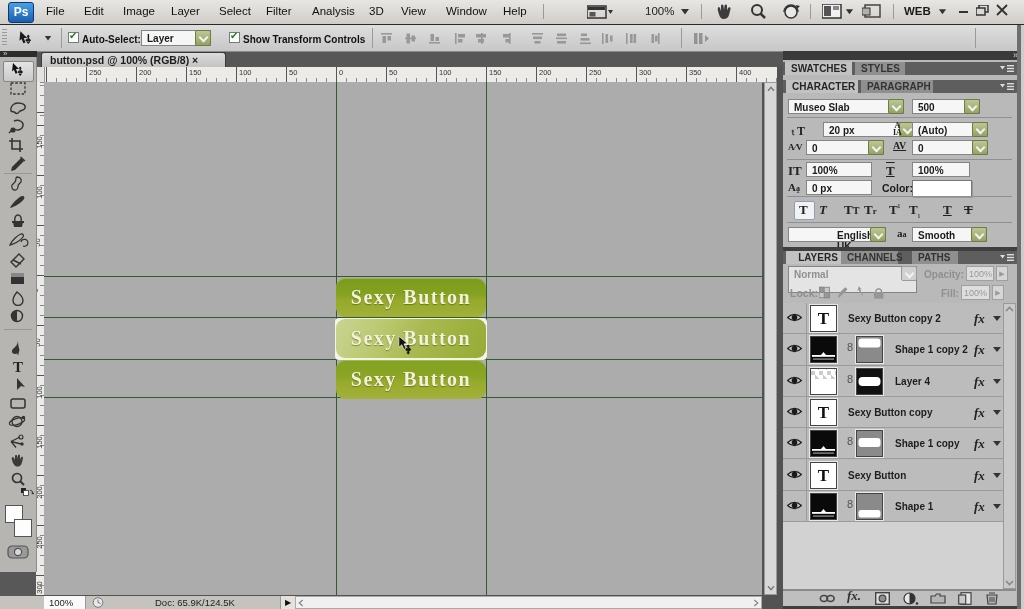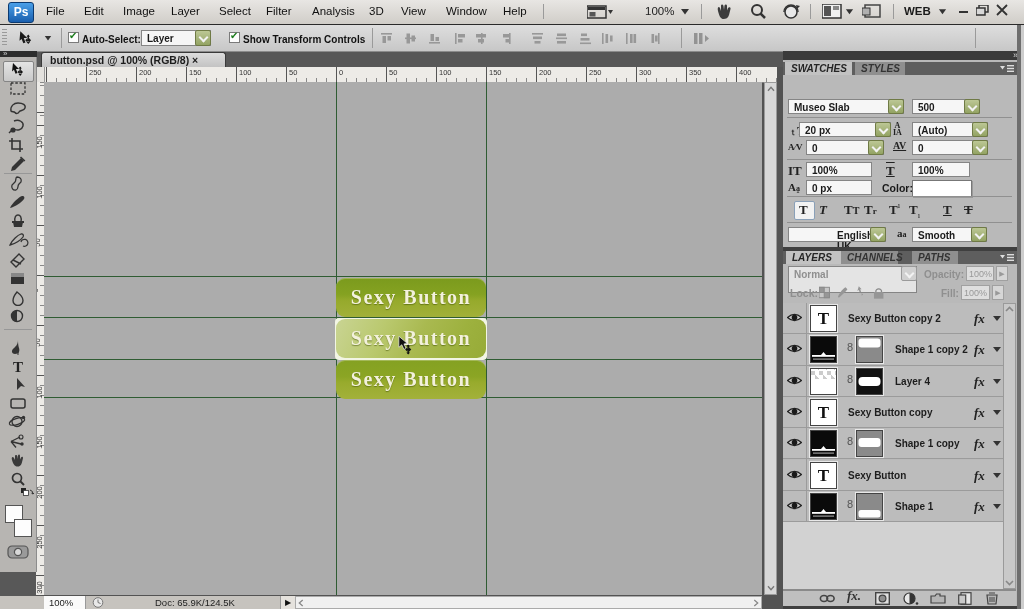--- a/index.html
+++ b/index.html
@@ -42,21 +42,21 @@
   display:flex;align-items:center;justify-content:center;
   font-family:"Liberation Serif",serif;font-weight:bold;font-size:20px;color:#f3f1dc;
   text-shadow:0 1px 1px rgba(60,78,0,0.55);letter-spacing:1.5px;}
 
 #vscroll{left:764px;top:82px;width:13px;height:513px;background:#d8d8d8;border:1px solid #9a9a9a;box-sizing:border-box;}
 #statusbar{left:0;top:596px;width:762px;height:13px;background:#c6c3be;}
 #hscroll{left:295px;top:596px;width:467px;height:13px;background:#f0f0f0;border:1px solid #aaa;box-sizing:border-box;}
 
 #dock{left:783px;top:51px;width:241px;height:558px;background:#b9b9b9;}
 #dockhead{left:783px;top:51px;width:241px;height:9px;background:#3a3a3a;}
-.tabrow{position:absolute;left:0;width:241px;height:13px;background:#5e5e5e;font-style:italic;}
+.tabrow{position:absolute;left:0;width:241px;height:13px;background:#5e5e5e;}
 .ptab{position:absolute;top:0;height:13px;font-size:10px;font-weight:bold;
   padding:1px 6px 0 6px;color:#262626;box-sizing:border-box;}
 .ptab.on{background:#c2c2c2;}
 .ptab.off{background:#8f8f8f;color:#333;}
 .pmenu{position:absolute;right:10px;top:3px;width:14px;height:8px;}
 .field{position:absolute;background:#f6f6f6;border:1px solid #858585;box-sizing:border-box;
   font-size:10px;font-weight:bold;color:#1a1a1a;padding:2px 0 0 5px;}
 .ddbtn{position:absolute;width:16px;background:linear-gradient(#bcc795,#93a363);
   border:1px solid #6f7a45;border-radius:2px;box-sizing:border-box;}
 .ddbtn:after{content:"";position:absolute;left:4px;top:3px;width:5px;height:5px;
@@ -435,26 +435,36 @@
       <div class="ptab on" style="left:2px;width:67px;">SWATCHES</div>
       <div class="ptab off" style="left:72px;width:50px;">STYLES</div>
       <svg class="pmenu" viewBox="0 0 14 8">
           <path d="M0 1 l5 0 l-2.5 3.5 z" fill="#ddd"></path>
           <rect x="7" y="0" width="7" height="1.4" fill="#ddd"></rect>
           <rect x="7" y="2.8" width="7" height="1.4" fill="#ddd"></rect>
           <rect x="7" y="5.6" width="7" height="1.4" fill="#ddd"></rect>
         </svg>
     </div>
 
+    <div class="tabrow" style="top:29px;">
+      <div class="ptab on" style="left:3px;width:72px;">CHARACTER</div>
+      <div class="ptab off" style="left:78px;width:72px;">PARAGRAPH</div>
+      <svg class="pmenu" viewBox="0 0 14 8">
+          <path d="M0 1 l5 0 l-2.5 3.5 z" fill="#ddd"></path>
+          <rect x="7" y="0" width="7" height="1.4" fill="#ddd"></rect>
+          <rect x="7" y="2.8" width="7" height="1.4" fill="#ddd"></rect>
+          <rect x="7" y="5.6" width="7" height="1.4" fill="#ddd"></rect>
+        </svg>
+    </div>
 
     <div class="field" style="left:5px;top:48px;width:116px;height:15px;">Museo Slab<div class="ddbtn" style="right:-1px;top:-1px;height:15px;"></div></div>
     <div class="field" style="left:129px;top:48px;width:68px;height:15px;">500<div class="ddbtn" style="right:-1px;top:-1px;height:15px;"></div></div>
     <div class="abs" style="left:4px;top:66px;width:225px;height:1px;background:#909090;"></div>
     <span class="cicon" style="left:6px;top:73px;font-size:12px;"><span style="font-size:8px;">ｔ</span>T</span>
-    <div class="field" style="left:16px;top:71px;width:92px;height:15px;">20 px<div class="ddbtn" style="right:-1px;top:-1px;height:15px;"></div></div>
+    <div class="field" style="left:40px;top:71px;width:92px;height:15px;">20 px<div class="ddbtn" style="right:-1px;top:-1px;height:15px;"></div></div>
     <span class="cicon" style="left:110px;top:71px;font-size:8px;line-height:7px;text-align:center;">A<br>IA</span>
     <div class="field" style="left:129px;top:71px;width:76px;height:15px;">(Auto)<div class="ddbtn" style="right:-1px;top:-1px;height:15px;"></div></div>
     <span class="cicon" style="left:5px;top:91px;font-size:9px;">A∕V</span>
     <div class="field" style="left:23px;top:89px;width:78px;height:15px;">0<div class="ddbtn" style="right:-1px;top:-1px;height:15px;"></div></div>
     <span class="cicon" style="left:110px;top:89px;font-size:10px;text-decoration:underline;">AV</span>
     <div class="field" style="left:129px;top:89px;width:76px;height:15px;">0<div class="ddbtn" style="right:-1px;top:-1px;height:15px;"></div></div>
     <div class="abs" style="left:4px;top:108px;width:225px;height:1px;background:#909090;"></div>
     <span class="cicon" style="left:5px;top:112px;font-size:13px;">IT</span>
     <div class="field" style="left:23px;top:111px;width:66px;height:15px;">100%</div>
     <span class="cicon" style="left:103px;top:112px;font-size:13px;text-decoration:underline overline;">T</span>
@@ -475,21 +485,21 @@
     <span class="cicon" style="left:160px;top:151px;font-size:13px;text-decoration:underline;">T</span>
     <span class="cicon" style="left:181px;top:151px;font-size:13px;text-decoration:line-through;">T</span>
     <div class="abs" style="left:4px;top:171px;width:225px;height:1px;background:#909090;"></div>
     <div class="field" style="left:5px;top:176px;width:98px;height:15px;padding-left:48px;">English: UK<div class="ddbtn" style="right:-1px;top:-1px;height:15px;"></div></div>
     <span class="cicon" style="left:114px;top:176px;font-size:11px;">a<span style="font-size:8px;">a</span></span>
     <div class="field" style="left:129px;top:176px;width:75px;height:15px;">Smooth<div class="ddbtn" style="right:-1px;top:-1px;height:15px;"></div></div>
 
     <div class="abs" style="left:0;top:196px;width:241px;height:4px;background:#3f3f3f;"></div>
 
     <div class="tabrow" style="top:200px;">
-      <div class="ptab on" style="left:3px;width:64px;">LAYERS</div>
+      <div class="ptab on" style="left:3px;width:64px;text-align:center;">LAYERS</div>
       <div class="ptab off" style="left:58px;width:57px;">CHANNELS</div>
       <div class="ptab off" style="left:129px;width:46px;">PATHS</div>
       <svg class="pmenu" viewBox="0 0 14 8">
           <path d="M0 1 l5 0 l-2.5 3.5 z" fill="#ddd"></path>
           <rect x="7" y="0" width="7" height="1.4" fill="#ddd"></rect>
           <rect x="7" y="2.8" width="7" height="1.4" fill="#ddd"></rect>
           <rect x="7" y="5.6" width="7" height="1.4" fill="#ddd"></rect>
         </svg>
     </div>
 

